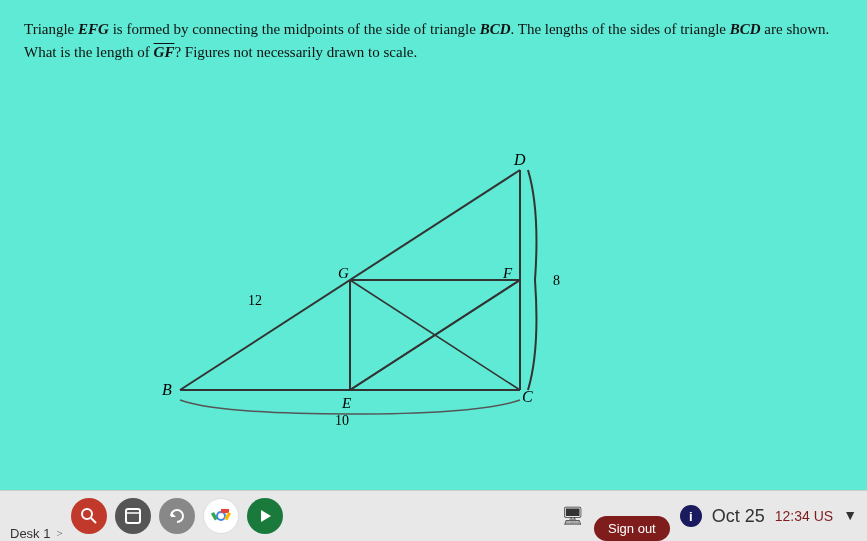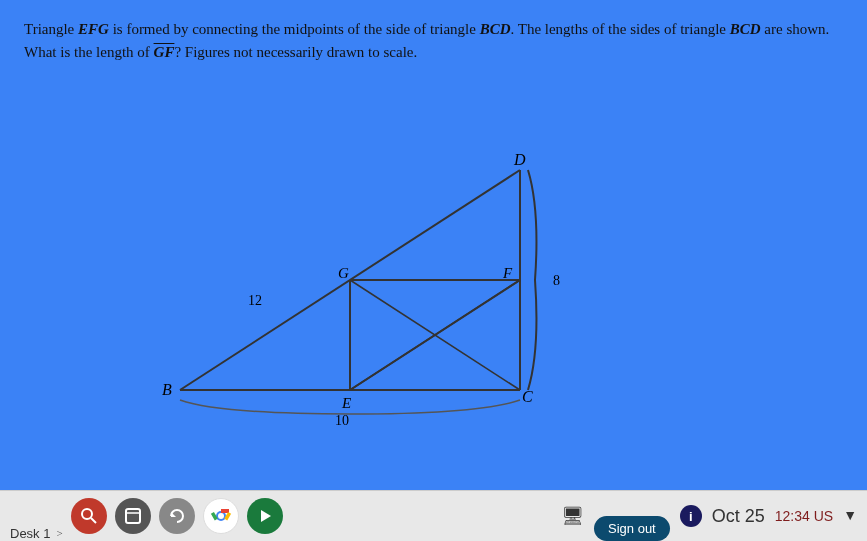--- a/index.html
+++ b/index.html
@@ -7,21 +7,21 @@
     body {
       width: 867px;
       height: 541px;
       background: #f0f0f0;
       font-family: 'Times New Roman', Times, serif;
       overflow: hidden;
       position: relative;
     }
 
     .main-content {
-      background: #3b82f6;
+      background: #5eead4;
       width: 867px;
       height: 490px;
       padding: 18px 24px 10px 24px;
       position: relative;
     }
 
     .problem-text {
       font-size: 15px;
       line-height: 1.5;
       color: #111;
@@ -116,21 +116,21 @@
       align-items: center;
       gap: 10px;
     }
 
     .screen-icon {
       font-size: 18px;
       color: #333;
     }
 
     .sign-out-btn {
-      background: #0c4a6e;
+      background: #7f1d1d;
       color: #fff;
       border: none;
       border-radius: 16px;
       padding: 5px 14px;
       font-size: 13px;
       font-family: Arial, sans-serif;
       cursor: pointer;
       margin-top: 24px;
     }
 

